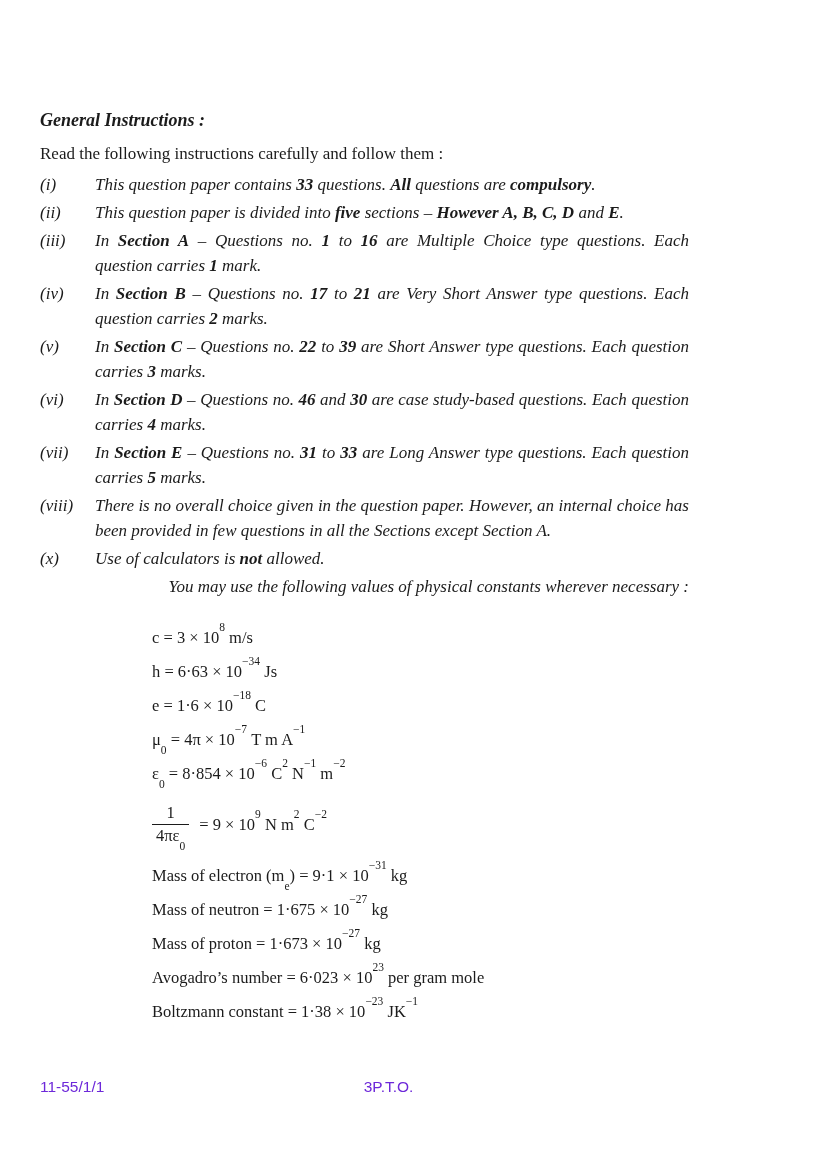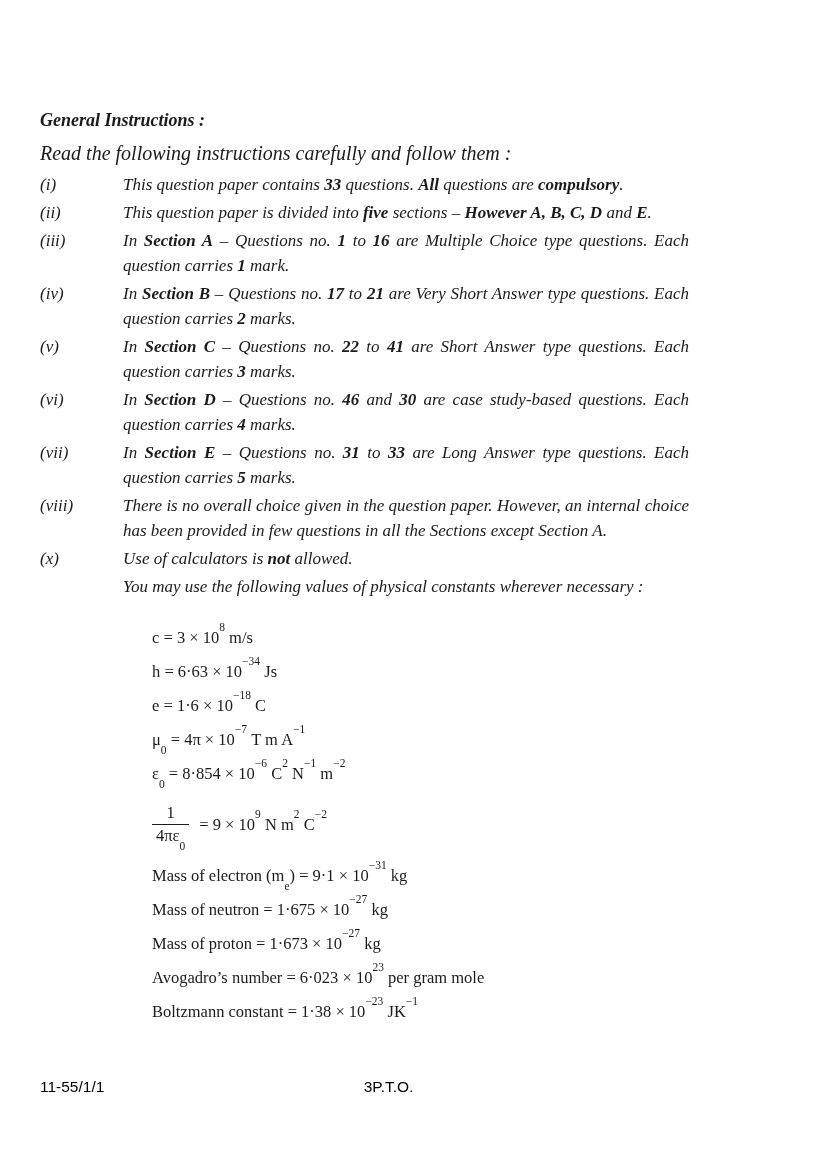--- a/index.html
+++ b/index.html
@@ -12,38 +12,38 @@
     overflow:hidden;
   }
   .content{position:absolute;left:40px;right:44px;top:0;}
   .title{
     margin-top:108px;
     font-size:18px;line-height:25px;
     font-weight:700;font-style:italic;
   }
   .subtitle{
     margin-top:8px;
-    font-size:20px;line-height:25px;
-    font-style:italic;
+    font-size:17px;line-height:25px;
   }
   .ilist{margin-top:6px;}
   .item{
     display:flex;
     font-style:italic;
     font-size:17px;line-height:25px;
     margin-bottom:3px;
   }
   .item .lbl{flex:0 0 55px;}
-  .item .txt{flex:1;text-align:justify;margin-left:28px;}
+  .item .txt{flex:1;text-align:justify;}
   .item b{font-weight:700;}
   .constants-intro{
-    margin-left:83px;
+    margin-left:55px;
     font-style:italic;
     font-size:17px;line-height:25px;
     margin-top:0;
+    text-align:right;
   }
   .constants{
     margin-left:112px;
     margin-top:22px;
     font-style:normal;
     font-size:16.5px;
   }
   .crow{height:34px;display:flex;align-items:center;white-space:nowrap;}
   .crow sup{font-size:11.5px;position:relative;top:-0.45em;line-height:0;}
   .crow sub{font-size:11.5px;position:relative;top:0.4em;line-height:0;}
@@ -56,21 +56,21 @@
   .frac .num{padding:0 4px;}
   .qr{
     position:absolute;left:772px;top:561px;
     width:48px;height:45px;
   }
   .qr svg{width:100%;height:100%;fill:#151515;}
   .footer{
     position:absolute;left:40px;right:37px;top:1078px;
     display:grid;grid-template-columns:1fr auto 1fr;align-items:baseline;
     font-family:"Liberation Sans","DejaVu Sans",sans-serif;
-    font-size:15.5px;color:#000000;
+    font-size:15.5px;color:#6d28d9;
   }
   .footer .f-left{text-align:left;}
   .footer .f-center{text-align:center;}
   .footer .f-right{text-align:left;}
 </style>
 </head>
 <body>
 
 <div class="page">
   <div class="content">
@@ -88,21 +88,21 @@
         <div class="item">
           <span class="lbl">(iii)</span>
           <span class="txt">In <b>Section A</b> – Questions no. <b>1</b> to <b>16</b> are Multiple Choice type questions. Each question carries <b>1</b> mark.</span>
         </div>
         <div class="item">
           <span class="lbl">(iv)</span>
           <span class="txt">In <b>Section B</b> – Questions no. <b>17</b> to <b>21</b> are Very Short Answer type questions. Each question carries <b>2</b> marks.</span>
         </div>
         <div class="item">
           <span class="lbl">(v)</span>
-          <span class="txt">In <b>Section C</b> – Questions no. <b>22</b> to <b>41</b> are Short Answer type questions. Each question carries <b>3</b> marks.</span>
+          <span class="txt">In <b>Section C</b> – Questions no. <b>22</b> to <b>39</b> are Short Answer type questions. Each question carries <b>3</b> marks.</span>
         </div>
         <div class="item">
           <span class="lbl">(vi)</span>
           <span class="txt">In <b>Section D</b> – Questions no. <b>46</b> and <b>30</b> are case study-based questions. Each question carries <b>4</b> marks.</span>
         </div>
         <div class="item">
           <span class="lbl">(vii)</span>
           <span class="txt">In <b>Section E</b> – Questions no. <b>31</b> to <b>33</b> are Long Answer type questions. Each question carries <b>5</b> marks.</span>
         </div>
         <div class="item">

